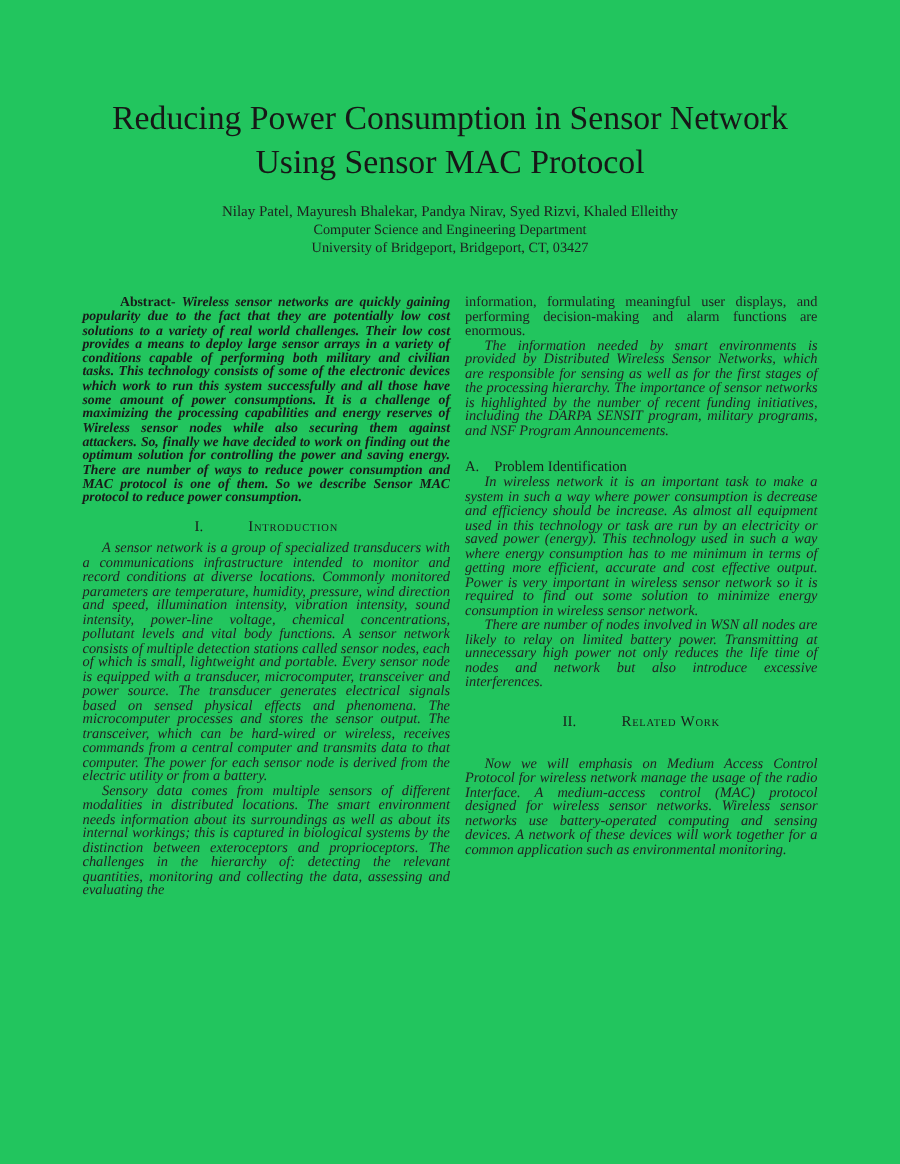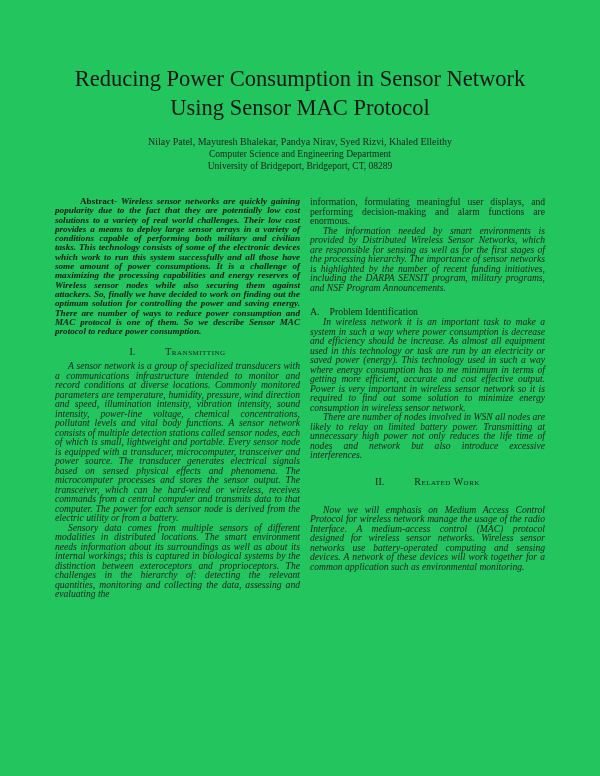--- a/index.html
+++ b/index.html
@@ -86,29 +86,29 @@
 
 <div class="page">
 
   <h1 class="title">
     <span>Reducing Power Consumption in Sensor Network</span><br>
     <span>Using Sensor MAC Protocol</span>
   </h1>
 
   <div class="authors">Nilay Patel, Mayuresh Bhalekar, Pandya Nirav, Syed Rizvi, Khaled Elleithy</div>
   <div class="affil">Computer Science and Engineering Department</div>
-  <div class="affil">University of Bridgeport, Bridgeport, CT, 08289</div>
+  <div class="affil">University of Bridgeport, Bridgeport, CT, 03427</div>
 
   <div class="columns">
 
     <div class="col-left">
 
       <p class="abstract"><span class="abstract-label">Abstract-</span> <span class="abstract-body">Wireless sensor networks are quickly gaining popularity due to the fact that they are potentially low cost solutions to a variety of real world challenges. Their low cost provides a means to deploy large sensor arrays in a variety of conditions capable of performing both military and civilian tasks. This technology consists of some of the electronic devices which work to run this system successfully and all those have some amount of power consumptions. It is a challenge of maximizing the processing capabilities and energy reserves of Wireless sensor nodes while also securing them against attackers. So, finally we have decided to work on finding out the optimum solution for controlling the power and saving energy. There are number of ways to reduce power consumption and MAC protocol is one of them. So we describe Sensor MAC protocol to reduce power consumption.</span></p>
 
-      <h2 class="sec-heading"><span class="sec-num">I.</span><span class="sec-title">Transmitting</span></h2>
+      <h2 class="sec-heading"><span class="sec-num">I.</span><span class="sec-title">Introduction</span></h2>
 
       <p class="body-text indent">A sensor network is a group of specialized transducers with a communications infrastructure intended to monitor and record conditions at diverse locations. Commonly monitored parameters are temperature, humidity, pressure, wind direction and speed, illumination intensity, vibration intensity, sound intensity, power-line voltage, chemical concentrations, pollutant levels and vital body functions. A sensor network consists of multiple detection stations called sensor nodes, each of which is small, lightweight and portable. Every sensor node is equipped with a transducer, microcomputer, transceiver and power source. The transducer generates electrical signals based on sensed physical effects and phenomena. The microcomputer processes and stores the sensor output. The transceiver, which can be hard-wired or wireless, receives commands from a central computer and transmits data to that computer. The power for each sensor node is derived from the electric utility or from a battery.</p>
 
       <p class="body-text indent">Sensory data comes from multiple sensors of different modalities in distributed locations. The smart environment needs information about its surroundings as well as about its internal workings; this is captured in biological systems by the distinction between exteroceptors and proprioceptors. The challenges in the hierarchy of: detecting the relevant quantities, monitoring and collecting the data, assessing and evaluating the</p>
 
     </div>
 
     <div class="col-right">
 
       <p class="body-text">information, formulating meaningful user displays, and performing decision-making and alarm functions are enormous.</p>

